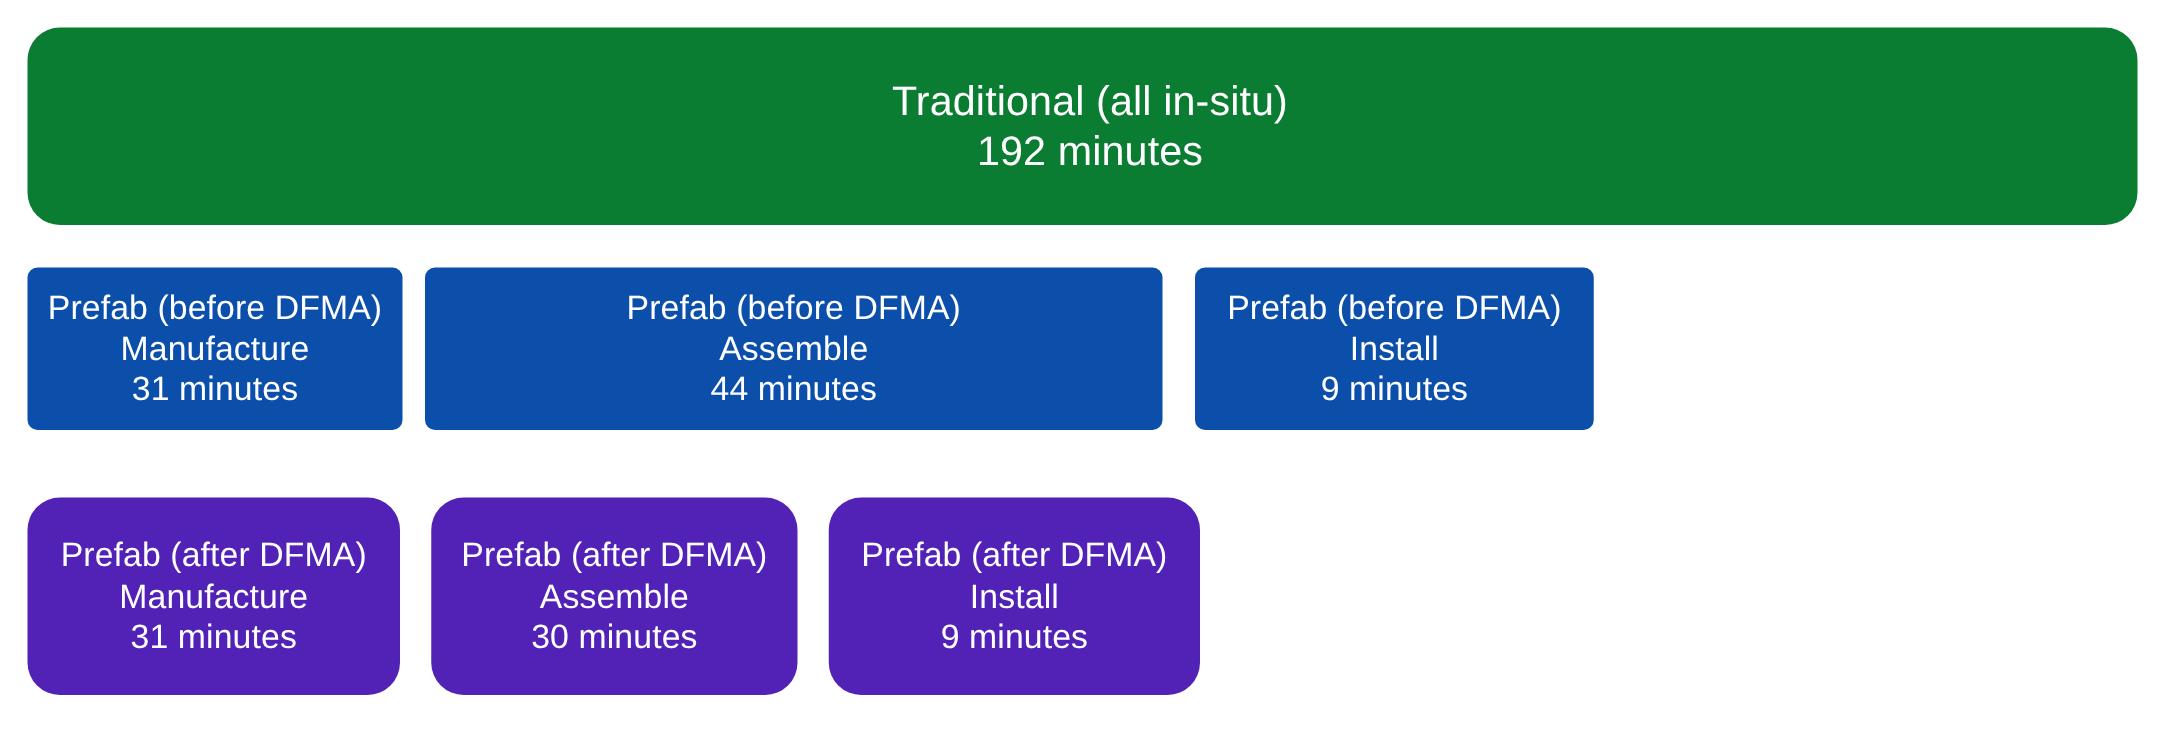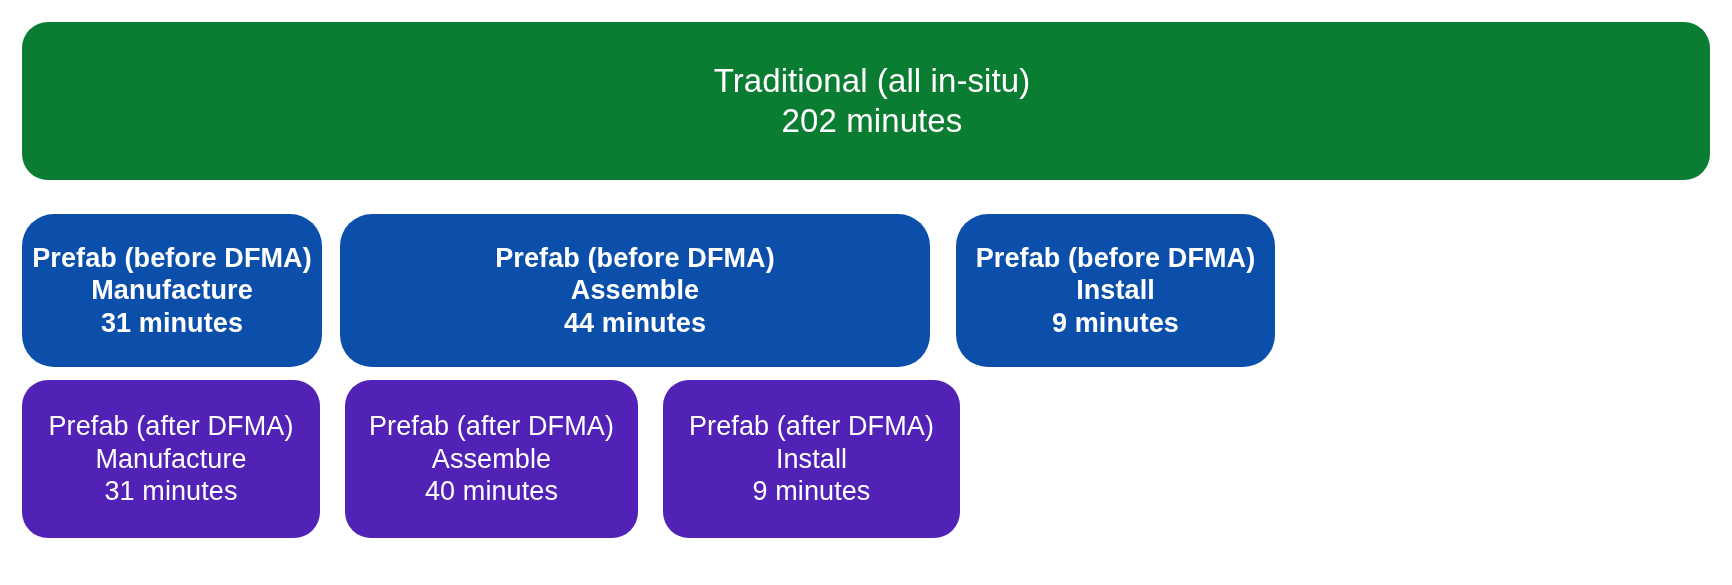--- a/index.html
+++ b/index.html
@@ -46,52 +46,51 @@
     height: 158px;
     background: #0a7d32;
     border-radius: 26px;
     padding-left: 12px;
   }
   .row-traditional .line { font-size: 33px; }
 
   
   .row-before {
     top: 214px;
-    height: 153px;
+    height: 130px;
     background: #0b4fab;
-    border-radius: 32px;
-    font-weight: bold;
+    border-radius: 8px;
   }
   .row-before .line { font-size: 27px; }
 
   .before-manufacture { left: 22px;  width: 300px; }
   .before-assemble    { left: 340px; width: 590px; }
   .before-install     { left: 956px; width: 319px; }
 
   
   .row-after {
-    top: 380px;
+    top: 398px;
     height: 158px;
     background: #5122b5;
     border-radius: 26px;
   }
   .row-after .line { font-size: 27px; }
 
   .after-manufacture { left: 22px;  width: 298px; }
   .after-assemble    { left: 345px; width: 293px; }
   .after-install     { left: 663px; width: 297px; }
 </style>
 </head>
 <body>
 
 <div id="diagram">
 
   <div class="block row-traditional">
     <span class="line">Traditional (all in-situ)</span>
-    <span class="line">202 minutes</span>
+    <span class="line">192 minutes</span>
   </div>
 
   <div class="block row-before before-manufacture">
     <span class="line">Prefab (before DFMA)</span>
     <span class="line">Manufacture</span>
     <span class="line">31 minutes</span>
   </div>
 
   <div class="block row-before before-assemble">
     <span class="line">Prefab (before DFMA)</span>
@@ -107,21 +106,21 @@
 
   <div class="block row-after after-manufacture">
     <span class="line">Prefab (after DFMA)</span>
     <span class="line">Manufacture</span>
     <span class="line">31 minutes</span>
   </div>
 
   <div class="block row-after after-assemble">
     <span class="line">Prefab (after DFMA)</span>
     <span class="line">Assemble</span>
-    <span class="line">40 minutes</span>
+    <span class="line">30 minutes</span>
   </div>
 
   <div class="block row-after after-install">
     <span class="line">Prefab (after DFMA)</span>
     <span class="line">Install</span>
     <span class="line">9 minutes</span>
   </div>
 
 </div>
 

